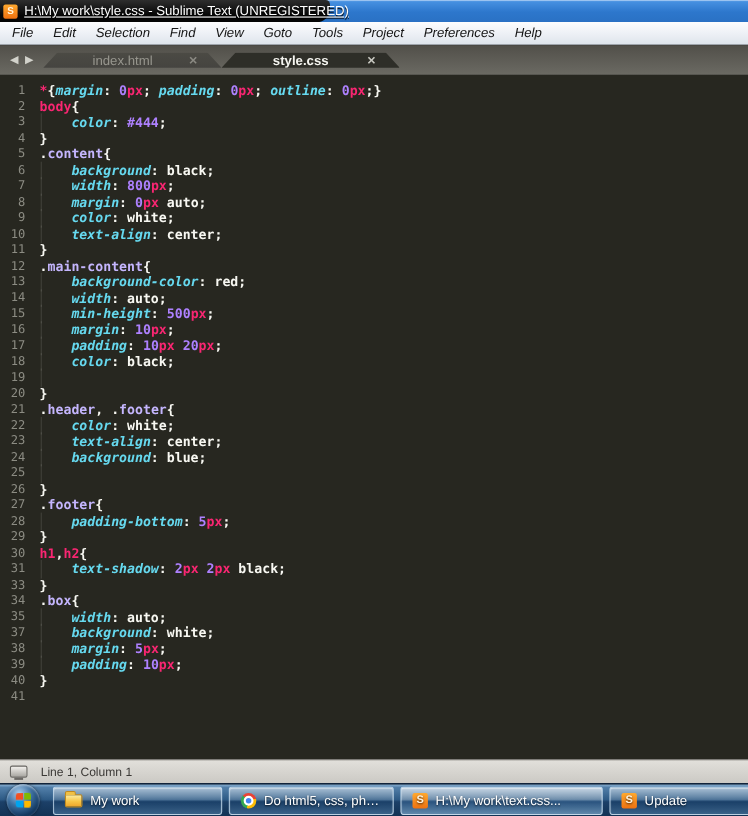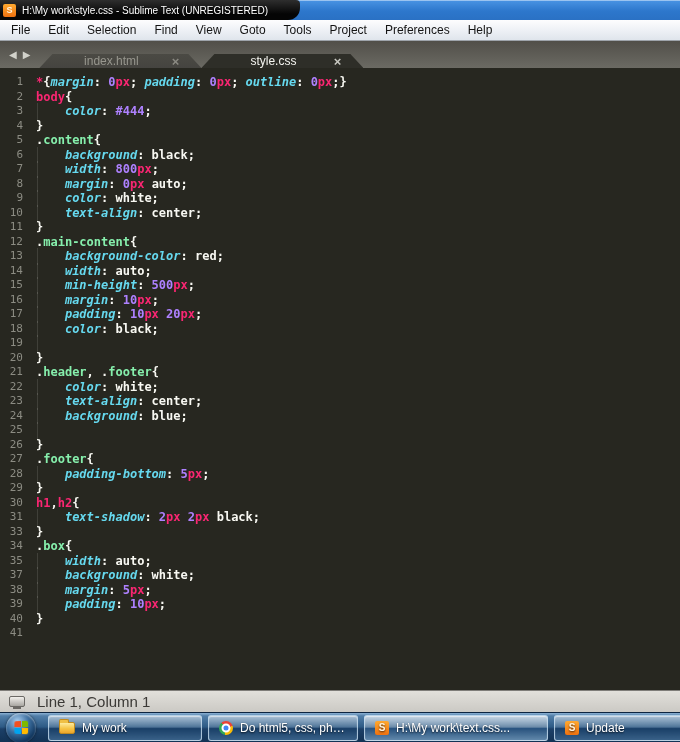--- a/index.html
+++ b/index.html
@@ -12,72 +12,72 @@
     background:linear-gradient(#4a94e4, #2d77cc 55%, #2a71c4); }
   .titlebar::before { content:""; position:absolute; left:0; right:0; top:0; height:1px;
     background:rgba(255,255,255,.45); }
   .title-pill { position:absolute; left:0; top:0; height:20px; width:300px;
     background:linear-gradient(#2e2e2e, #050505 70%);
     border-radius:0 4px 12px 0; display:flex; align-items:center; padding-left:3px; }
   .app-icon { width:13px; height:13px; border-radius:2px; flex:none;
     background:linear-gradient(#ffa92f, #ee7110); display:flex; align-items:center;
     justify-content:center; color:#fff3dd; font-size:9px; font-weight:bold; }
   .app-icon::before { content:"S"; }
-  .title-text { color:#fff; font-size:10px; margin-left:6px; white-space:nowrap;
-    text-shadow:0 1px 1px #000; }
+  .title-text { color:#fff; font-size:12px; margin-left:6px; white-space:nowrap;
+    text-shadow:0 1px 1px #000;text-decoration:underline; }
 
   
   .menubar { height:21px; flex:none; display:flex; align-items:stretch; padding-left:2px;
     background:linear-gradient(#fdfdfe, #eef1f6 50%, #dfe5ec);
     border-bottom:1px solid #9ea4ab; }
-  .menu-item { display:flex; align-items:center; padding:0 9px; font-size:12px; color:#141414; }
+  .menu-item { display:flex; align-items:center; padding:0 9px; font-size:12px; color:#141414;font-style:italic; }
 
   
   .tabbar { height:27px; flex:none; display:flex; align-items:stretch;
     background:linear-gradient(#514f49, #6b6a63); position:relative; }
   .tab-arrows { display:flex; align-items:center; gap:6px; padding:0 9px; }
   .tab-arrow { color:#d2d2cb; font-size:10px; line-height:1; }
   .tab { position:relative; width:162px; flex:none; display:flex; align-items:center;
     clip-path:polygon(13px 0, calc(100% - 13px) 0, 100% 100%, 0 100%); }
   .tab.inactive { background:linear-gradient(#4b4a44, #454440); }
   .tab.active   { background:#2e2e28; }
   .tab-label { width:100%; text-align:center; font-size:12px; padding-right:18px; }
   .tab.inactive .tab-label { color:#97968e; }
-  .tab.active .tab-label { color:#f5f5f0; font-weight:normal; }
+  .tab.active .tab-label { color:#f5f5f0; font-weight:bold; }
   .tab-close { position:absolute; right:22px; top:50%; transform:translateY(-50%);
     font-size:13px; font-weight:bold; line-height:1; }
   .tab.inactive .tab-close { color:#8b8a83; }
   .tab.active .tab-close { color:#c9c9c2; }
 
   
   .editor { flex:1; background:#272720; padding-top:7px; overflow:hidden;
     font-family:"DejaVu Sans Mono", "Liberation Mono", monospace; font-size:12px;
     font-weight:bold; }
   .cl { display:flex; height:14.5px; line-height:14.5px; }
   .ln { width:36px; flex:none; text-align:right; padding-right:13px; color:#8c8c83;
     font-weight:normal; font-size:11px; }
   .code { position:relative; flex:1; white-space:pre; }
   .code.g::before { content:""; position:absolute; left:1px; top:-1px; bottom:-1px;
     width:1px; background:rgba(248,248,242,.12); }
   .tk-t { color:#f92672; }
-  .tk-c { color:#86efac; }
+  .tk-c { color:#c4b5fd; }
   .tk-k { color:#66d9ef; font-style:italic; }
   .tk-n { color:#ae81ff; }
   .tk-u { color:#f92672; }
   .tk-p, .tk-v { color:#f8f8f2; }
 
   
   .statusbar { height:22px; flex:none; display:flex; align-items:center; gap:12px;
     padding-left:9px; background:linear-gradient(#e2e0db, #cbc9c4);
     border-top:1px solid #7f7d79; }
   .status-icon { width:16px; height:11px; border:1px solid #6b6965; border-radius:2px;
     background:linear-gradient(#f2f0ec, #a8a6a1); position:relative; }
   .status-icon::after { content:""; position:absolute; left:3px; right:3px; bottom:-3px;
     height:2px; background:#6b6965; }
-  .status-text { font-size:15px; color:#3b3936; }
+  .status-text { font-size:11px; color:#3b3936; }
 
   
   .taskbar { height:30px; flex:none; display:flex; align-items:center;
     background:linear-gradient(#8cb2d4 0%, #527fa9 10%, #2d5a85 48%, #1c4068 55%, #123254 100%);
     border-top:1px solid #0c2440; }
   .start-orb { width:30px; height:30px; flex:none; border-radius:50%; margin:0 12px 0 6px;
     background:radial-gradient(circle at 38% 28%, #a8cdee, #3d6f9f 40%, #143a62 70%, #07203c 100%);
     box-shadow:inset 0 1px 2px rgba(255,255,255,.55), 0 0 3px rgba(0,0,0,.5);
     display:flex; align-items:center; justify-content:center; }
   .win-flag { width:14px; height:13px; display:grid; grid-template-columns:1fr 1fr;
@@ -139,21 +139,21 @@
       <div class="menu-item">Project</div>
       <div class="menu-item">Preferences</div>
       <div class="menu-item">Help</div>
     </div>
 
   <div class="tabbar">
     <div class="tab-arrows">
       <span class="tab-arrow">◀</span>
       <span class="tab-arrow">▶</span>
     </div>
-    <div id="tabs" style="display:flex; align-items:flex-end;">
+    <div id="tabs" style="display:flex; align-items:center;">
         <div class="tab inactive">
           <span class="tab-label">index.html</span>
           <span class="tab-close">×</span>
         </div>
         <div class="tab active">
           <span class="tab-label">style.css</span>
           <span class="tab-close">×</span>
         </div>
       </div>
   </div>

